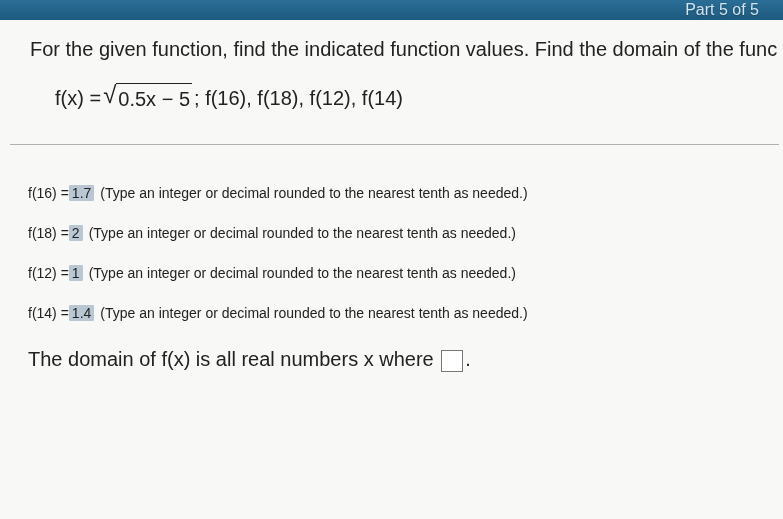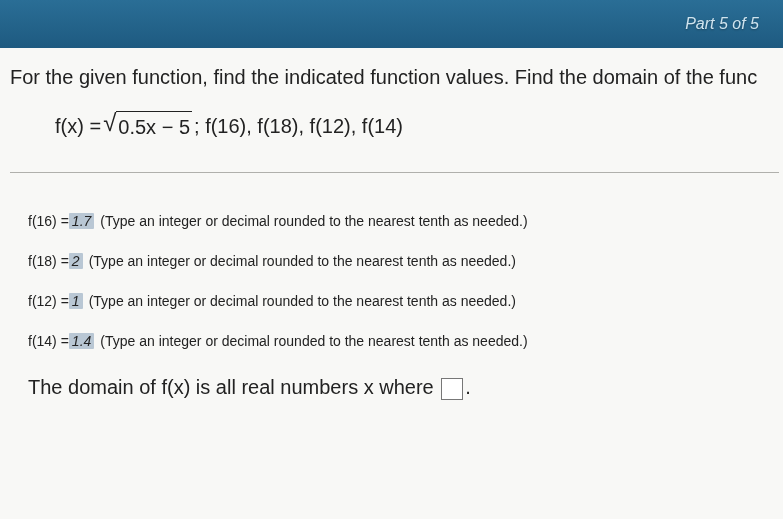--- a/index.html
+++ b/index.html
@@ -7,38 +7,38 @@
     font-family: Arial, Helvetica, sans-serif;
     background: #f8f8f6;
     width: 783px;
     height: 519px;
     overflow: hidden;
     position: relative;
     color: #222;
   }
   .topbar {
     width: 100%;
-    height: 48px;
+    height: 20px;
     background: linear-gradient(#2a6e96, #1e5a80);
     color: #cfe4ef;
     font-size: 16px;
     display: flex;
     justify-content: flex-end;
     align-items: center;
     padding-right: 24px;
     text-shadow: 0 1px 2px rgba(0,0,0,0.3);
-    font-style: italic;
   }
   .content {
     padding: 18px 4px 0 10px;
   }
   .instruction {
     font-size: 20px;
     margin-bottom: 22px;
     white-space: nowrap;
+    margin-left: 20px;
   }
   .formula-line {
     font-size: 20px;
     margin-left: 45px;
     margin-bottom: 30px;
     display: flex;
     align-items: center;
   }
   .sqrt-wrap {
     display: inline-flex;
@@ -69,21 +69,20 @@
     font-size: 14px;
     margin-bottom: 24px;
     display: flex;
     align-items: flex-start;
     flex-wrap: wrap;
   }
   .highlight {
     background: #b9c7d4;
     padding: 0 3px;
     border-radius: 1px;
-    font-style: italic;
   }
   .hint {
     margin-left: 6px;
   }
   .domain-row {
     font-size: 20px;
     line-height: 28px;
   }
   .input-box {
     display: inline-block;

